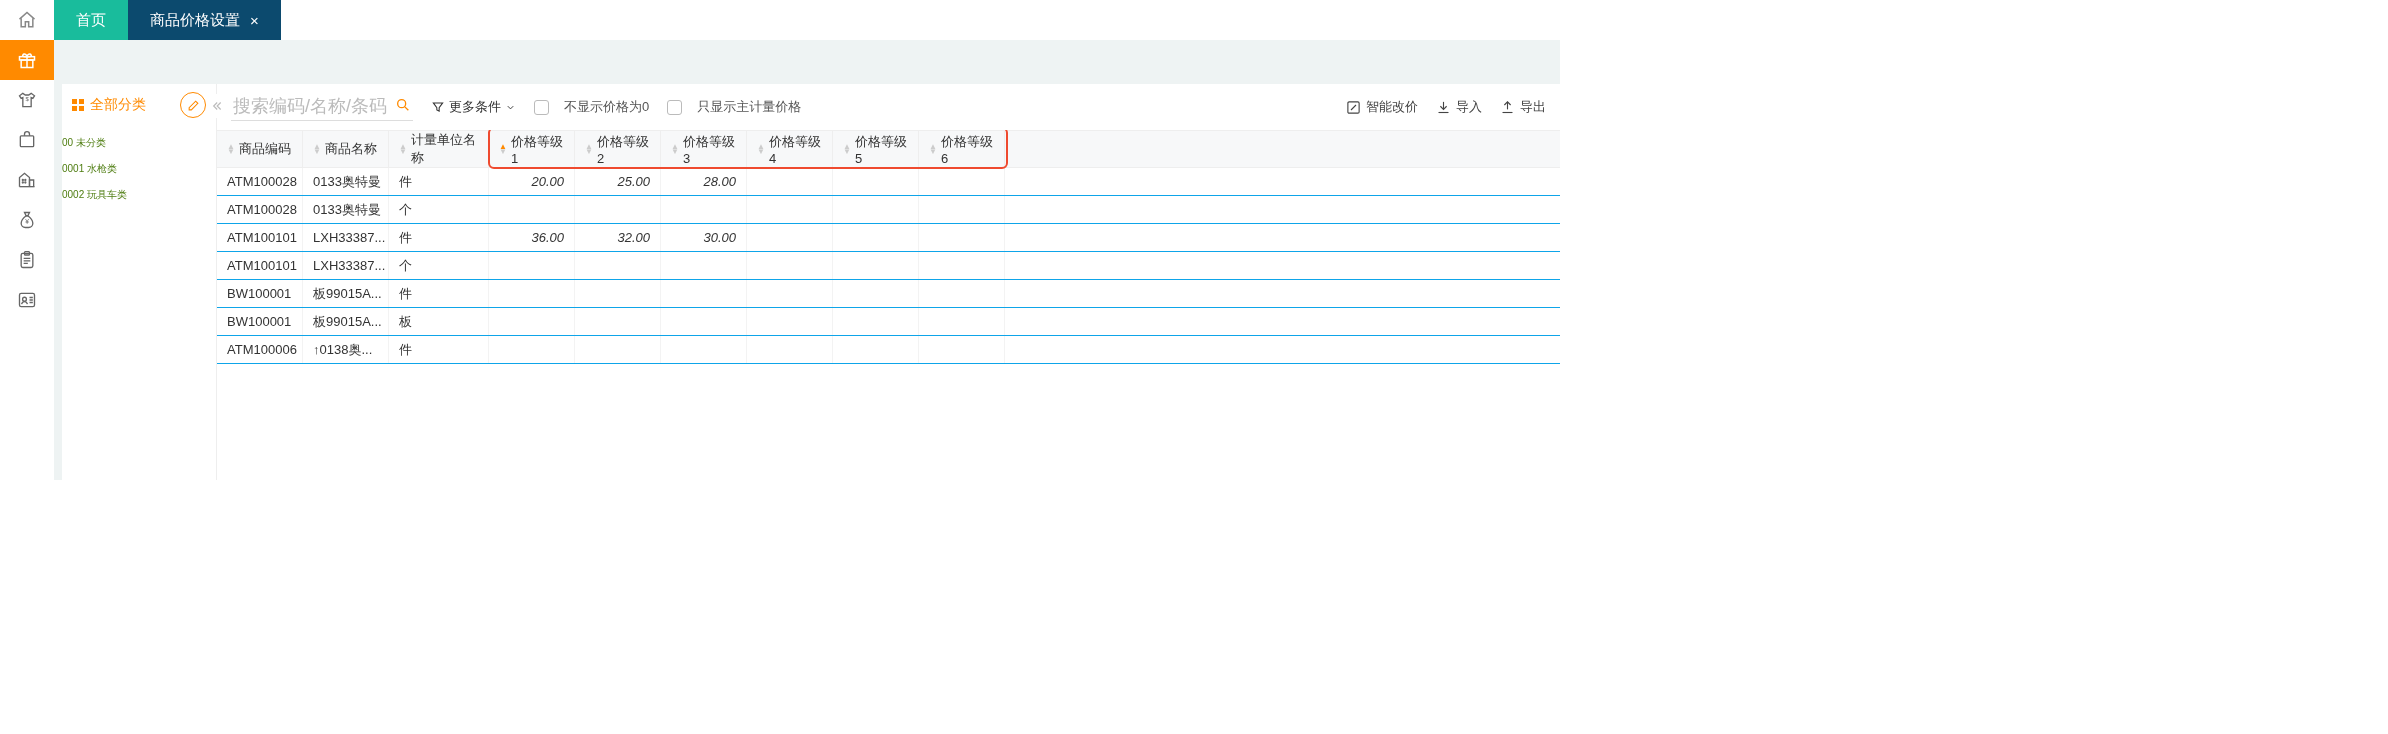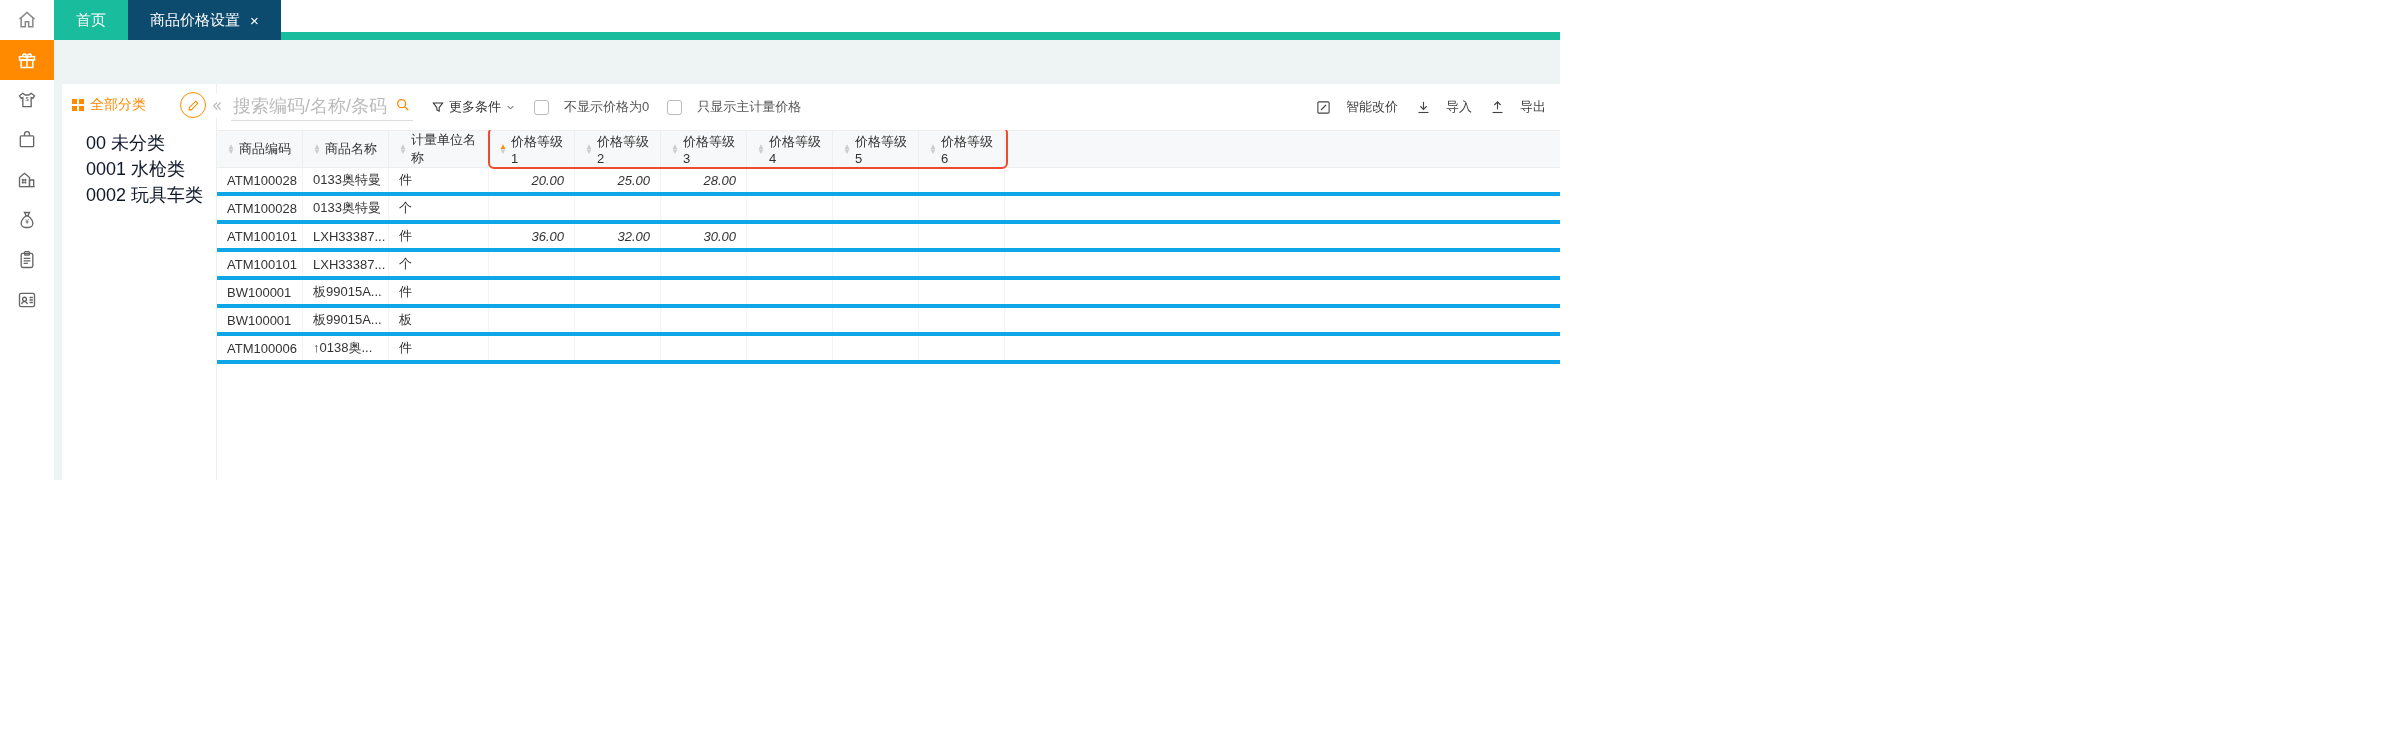--- a/index.html
+++ b/index.html
@@ -1,20 +1,20 @@
 <!DOCTYPE html>
 <html><head>
 <meta charset="utf-8">
 <style>
   * { box-sizing: border-box; margin: 0; padding: 0; }
   html, body { font-family: -apple-system, "PingFang SC", "Microsoft YaHei", sans-serif; font-size: 14px; color: #333; background: #fff; }
   body { width: 1560px; height: 480px; position: relative; overflow: hidden; }
 
   
-  .topbar { position: absolute; left: 0; top: 0; right: 0; height: 32px; background: #fff; }
+  .topbar { position: absolute; left: 0; top: 0; right: 0; height: 40px; background: #fff; }
   .top-home { position: absolute; left: 0; top: 0; width: 54px; height: 40px; display: flex; align-items: center; justify-content: center; color: #888; }
   .top-tabs { position: absolute; left: 54px; top: 0; height: 40px; display: flex; }
   .tab { height: 40px; padding: 0 22px; display: flex; align-items: center; color: #fff; font-size: 15px; gap: 6px; cursor: pointer; }
   .tab-home { background: #19bc9c; }
   .tab-active { background: #0c4a6e; }
   .tab-close { font-size: 15px; margin-left: 4px; cursor: pointer; }
 
   
   .rail { position: absolute; left: 0; top: 40px; width: 54px; bottom: 0; background: #fff; display: flex; flex-direction: column; align-items: center; }
   .rail-item { width: 54px; height: 40px; display: flex; align-items: center; justify-content: center; color: #666; cursor: pointer; }
@@ -26,45 +26,45 @@
   .main { position: absolute; left: 54px; top: 40px; right: 0; bottom: 0; background: #eef3f3; padding: 8px 0 0 8px; }
   .panel { position: absolute; left: 8px; top: 8px; right: 0; bottom: 0; background: #fff; display: flex; margin-top: 36px; }
 
   
   .cat-side { width: 155px; flex: 0 0 155px; border-right: 1px solid #eee; position: relative; }
   .cat-head { height: 42px; display: flex; align-items: center; padding: 0 10px; gap: 6px; }
   .cat-grid-icon { color: #ff8a00; font-size: 13px; }
   .cat-title { color: #ff8a00; font-weight: 500; flex: 1; }
   .cat-edit { width: 26px; height: 26px; border: 1px solid #ff8a00; border-radius: 50%; display: flex; align-items: center; justify-content: center; color: #ff8a00; cursor: pointer; }
   .cat-list { padding: 4px 0; }
-  .cat-item { height: 26px; display: flex; align-items: center; padding-left: 24px; color: #0f172a; cursor: pointer; font-size: 18px; }
+  .cat-item { height: 26px; display: flex; align-items: center; color: #4d7c0f; cursor: pointer; font-size: 10px; }
   .collapse-handle { position: absolute; right: -10px; top: 10px; width: 20px; height: 24px; display: flex; align-items: center; justify-content: center; color: #bbb; cursor: pointer; background:#fff;}
 
   
   .content { flex: 1; display: flex; flex-direction: column; min-width: 0; }
   .toolbar { height: 46px; display: flex; align-items: center; padding: 0 14px; gap: 18px; }
   .search-wrap { position: relative; width: 182px; }
   .search-input { width: 100%; height: 28px; border: none; border-bottom: 1px solid #ddd; padding: 0 26px 0 2px; font-size: 18px; outline: none; color:#333; }
   .search-input::placeholder { color: #bbb; }
   .search-icon { position: absolute; right: 2px; top: 4px; color: #ff8a00; cursor: pointer; }
   .more-cond { display: flex; align-items: center; gap: 4px; color: #333; cursor: pointer; font-size: 13px; }
   .chk { display: flex; align-items: center; gap: 15px; color: #555; font-size: 13px; cursor: pointer; }
   .chk-box { width: 15px; height: 15px; border: 1px solid #bbb; border-radius: 3px; }
   .toolbar-spacer { flex: 1; }
-  .tbtn { display: flex; align-items: center; gap: 15px; color: #444; cursor: pointer; font-size: 13px; }
+  .tbtn { display: flex; align-items: center; gap: 5px; color: #444; cursor: pointer; font-size: 13px; }
 
   
   .grid { flex: 1; overflow: hidden; }
   .ghead { display: flex; background: #f7f8f9; border-top: 1px solid #eee; border-bottom: 1px solid #eee; height: 38px; }
   .gh { display: flex; align-items: center; padding: 0 10px; border-right: 1px solid #eee; color: #333; font-size: 13px; gap: 4px; }
   .sort { display: inline-flex; flex-direction: column; line-height: 5px; font-size: 8px; color: #ccc; }
   .sort .up.on { color: #ff8a00; }
   .gh.num .label { margin-left: auto; }
   .gh.num { justify-content: flex-start; }
-  .grow { display: flex; height: 28px; border-bottom: 4px solid #0ea5e9; }
+  .grow { display: flex; height: 28px; border-bottom: 1px solid #0ea5e9; }
   .gc { padding: 0 10px; display: flex; align-items: center; border-right: 1px solid #f3f3f3; font-size: 13px; color: #333; white-space: nowrap; overflow: hidden; text-overflow: ellipsis; }
   .gc.num { justify-content: flex-end; font-style: italic; }
 
   
   .c0 { width: 86px; flex: 0 0 86px; }
   .c1 { width: 86px; flex: 0 0 86px; }
   .c2 { width: 100px; flex: 0 0 100px; }
   .cp { width: 86px; flex: 0 0 86px; }
 
   

